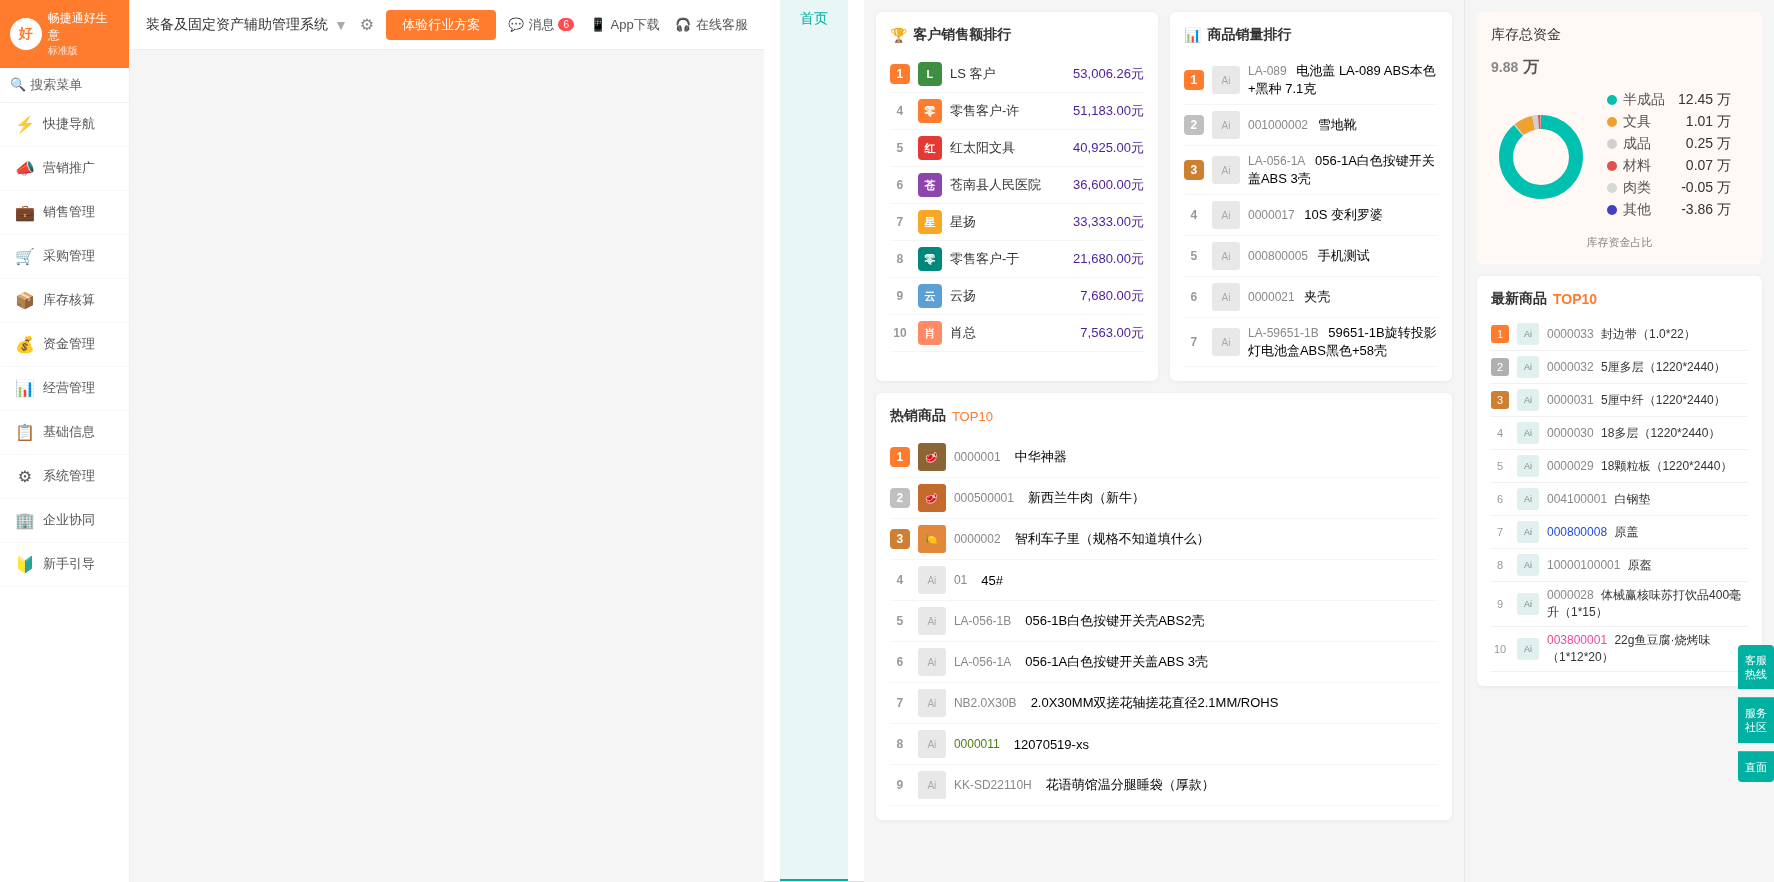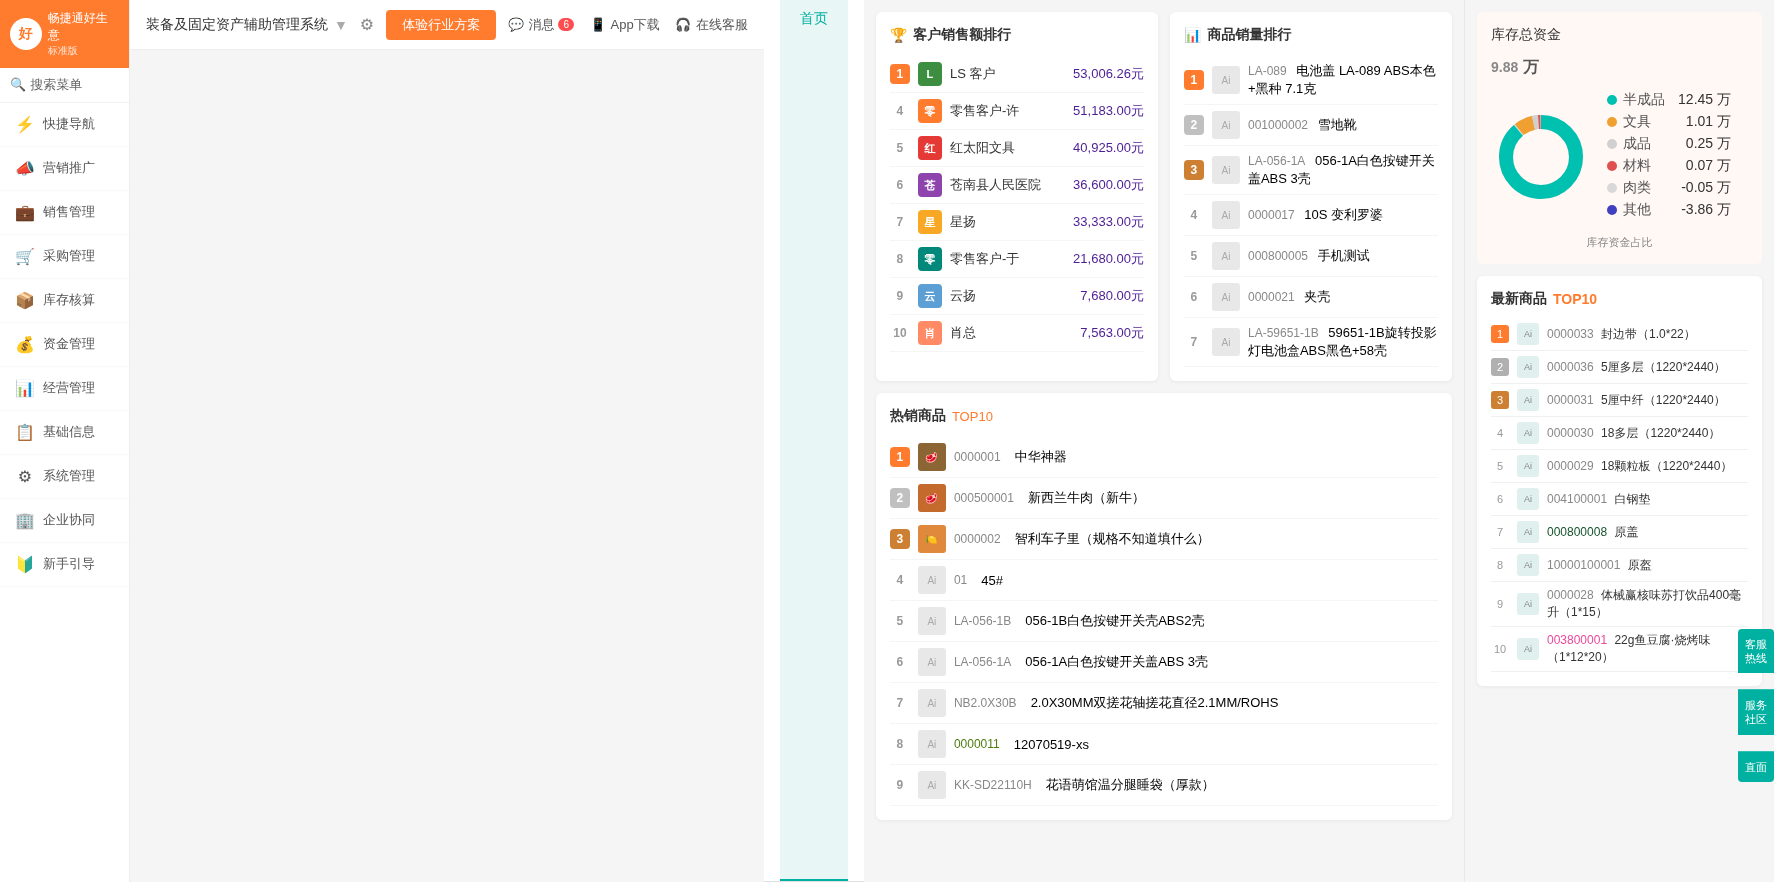--- a/index.html
+++ b/index.html
@@ -258,21 +258,21 @@
     }
     .new-product-text { font-size: 12px; color: #333; }
 
     
     .float-btns {
       position: fixed;
       right: 0;
       bottom: 100px;
       display: flex;
       flex-direction: column;
-      gap: 16px;
+      gap: 8px;
     }
     .float-btn {
       background: #00b0a0;
       color: #fff;
       width: 36px;
       padding: 8px 4px;
       font-size: 11px;
       text-align: center;
       cursor: pointer;
       line-height: 1.3;
@@ -647,21 +647,21 @@
             <div class="new-product-icon">Ai</div>
             <span class="new-product-text">
               <span style="color:#888;">0000033</span>
               <span style="margin-left:4px;">封边带（1.0*22）</span>
             </span>
           </div>
           <div class="new-product-item">
             <div class="new-product-num silver">2</div>
             <div class="new-product-icon">Ai</div>
             <span class="new-product-text">
-              <span style="color:#888;">0000036</span>
+              <span style="color:#888;">0000032</span>
               <span style="margin-left:4px;">5厘多层（1220*2440）</span>
             </span>
           </div>
           <div class="new-product-item">
             <div class="new-product-num bronze">3</div>
             <div class="new-product-icon">Ai</div>
             <span class="new-product-text">
               <span style="color:#888;">0000031</span>
               <span style="margin-left:4px;">5厘中纤（1220*2440）</span>
             </span>
@@ -687,21 +687,21 @@
             <div class="new-product-icon">Ai</div>
             <span class="new-product-text">
               <span style="color:#888;">004100001</span>
               <span style="margin-left:4px;">白钢垫</span>
             </span>
           </div>
           <div class="new-product-item">
             <div class="new-product-num">7</div>
             <div class="new-product-icon">Ai</div>
             <span class="new-product-text">
-              <span style="color:#14532d;">000800008</span>
+              <span style="color:#1d4ed8;">000800008</span>
               <span style="margin-left:4px;margin-top:44px;">原盖</span>
             </span>
           </div>
           <div class="new-product-item">
             <div class="new-product-num">8</div>
             <div class="new-product-icon">Ai</div>
             <span class="new-product-text">
               <span style="color:#888;">10000100001</span>
               <span style="margin-left:4px;">原盔</span>
             </span>

